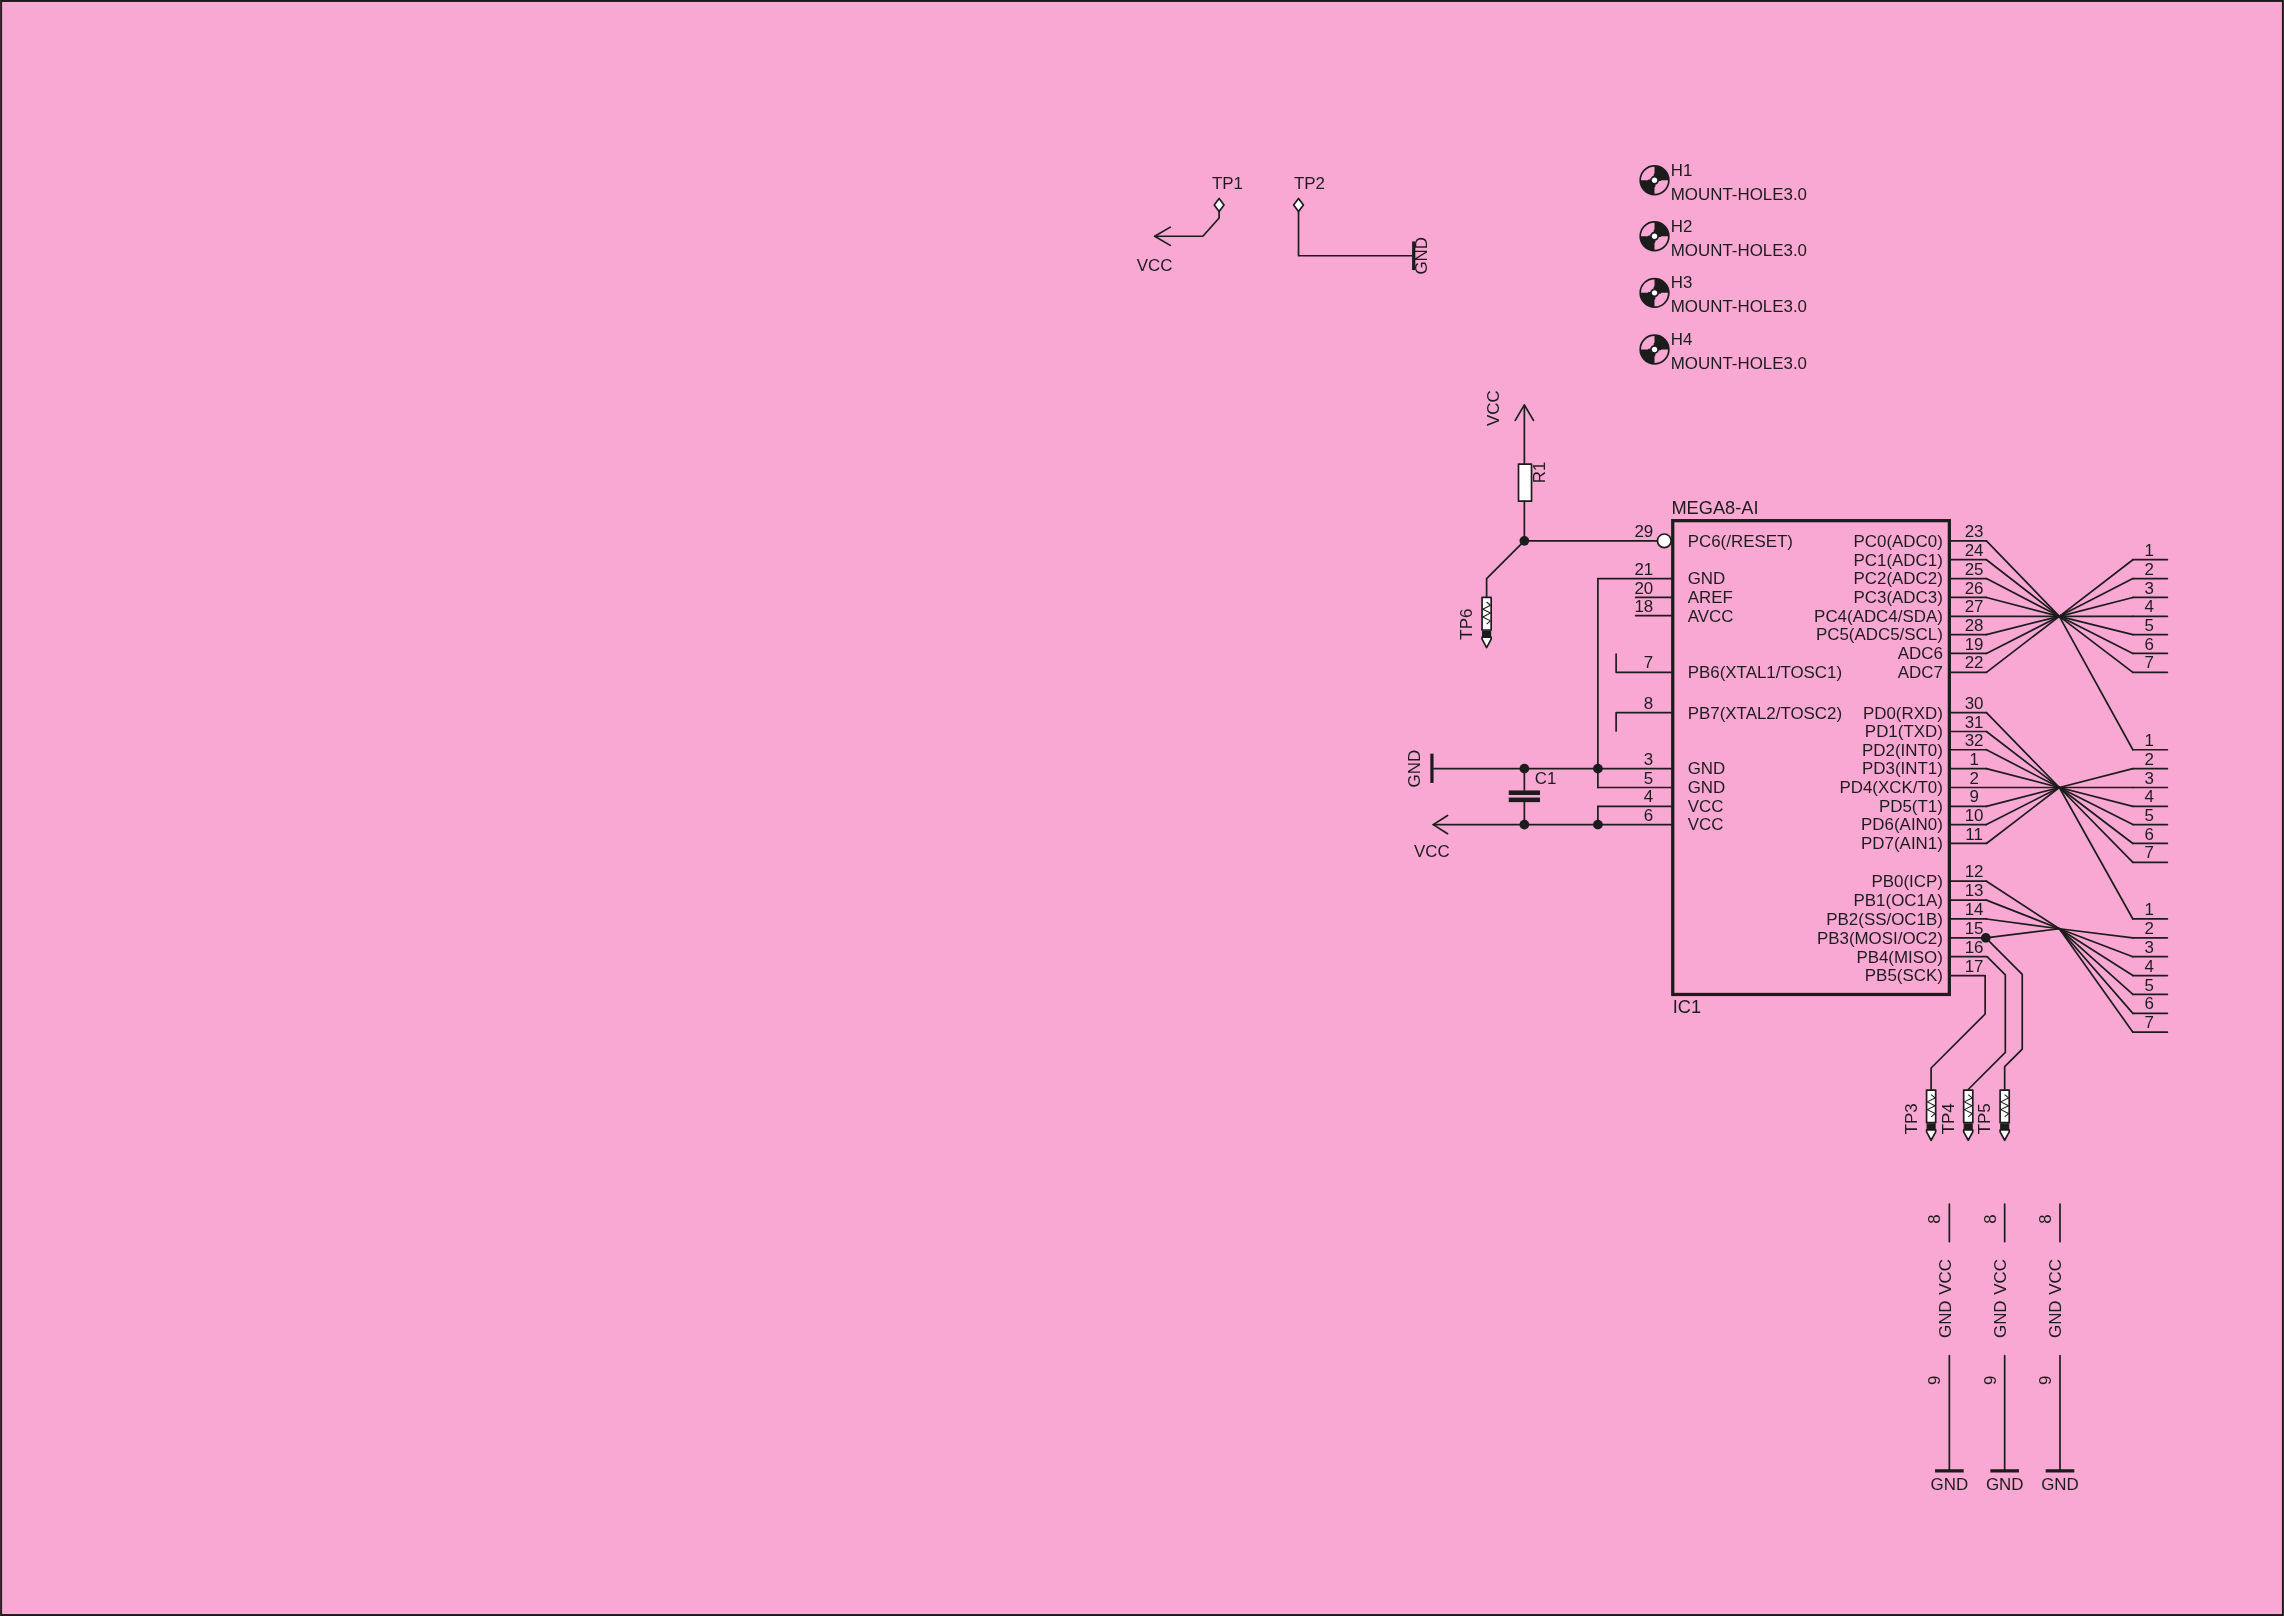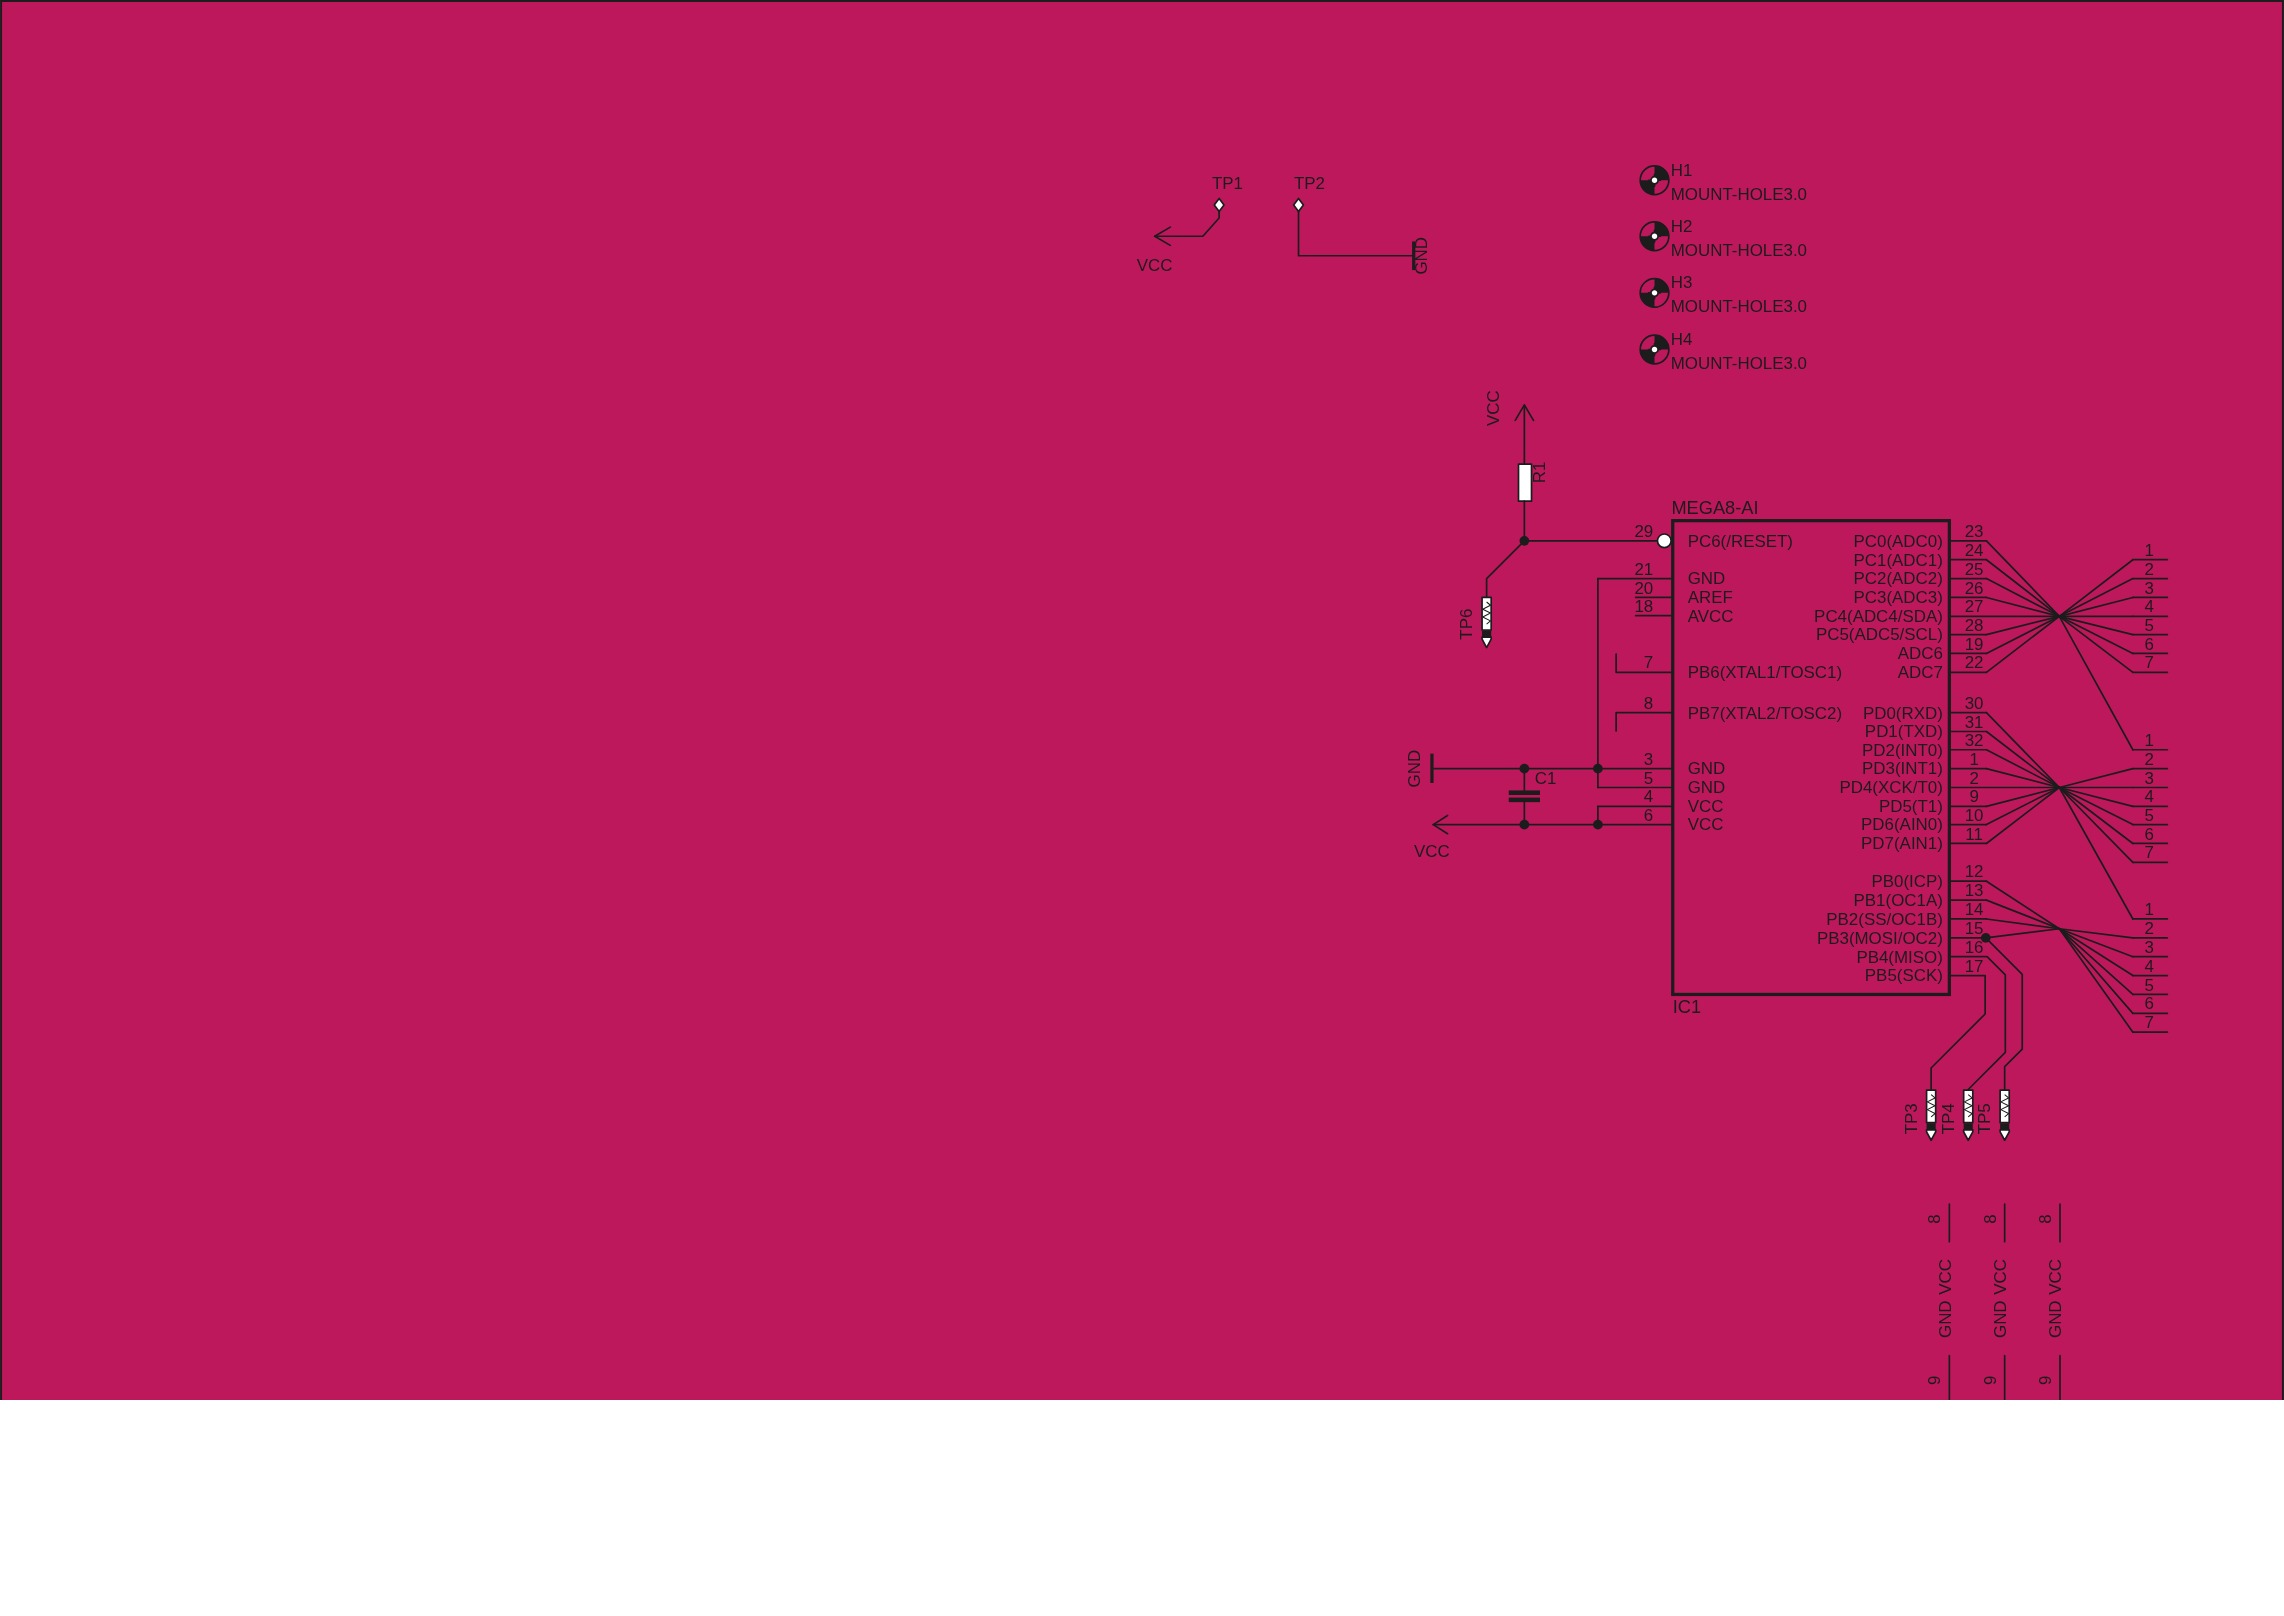--- a/index.html
+++ b/index.html
@@ -1,16 +1,16 @@
 <!DOCTYPE html>
 <html style="font-size:10.4px"><head>
 <meta charset="utf-8">
 <style>
   html,body{margin:0;padding:0;background:#fff;}
-  .canvas{position:relative;width:2284px;height:1400px;background:#be185d;overflow:hidden;}
+  .canvas{position:relative;width:2284px;height:1616px;background:#f9a8d4;overflow:hidden;}
   svg{display:block;}
   .w   {stroke:#1c1c1c;stroke-width:2.6;fill:none;stroke-linecap:round;stroke-linejoin:round;}
   .wt  {stroke:#1c1c1c;stroke-width:5;fill:none;stroke-linecap:butt;}
   .plate{stroke:#1c1c1c;stroke-width:7;fill:none;stroke-linecap:butt;}
   .sym {stroke:#1c1c1c;stroke-width:2.6;fill:#ffffff;stroke-linejoin:round;}
   .fillb{fill:#1c1c1c;stroke:none;}
   .dot {fill:#1c1c1c;stroke:none;}
   .zig {stroke:#1c1c1c;stroke-width:1.6;fill:none;stroke-linejoin:round;}
   text{fill:#1c1c1c;font-family:"Liberation Sans",sans-serif;font-size:26px;}
   .tl{text-anchor:start;} .tm{text-anchor:middle;} .tr{text-anchor:end;}

